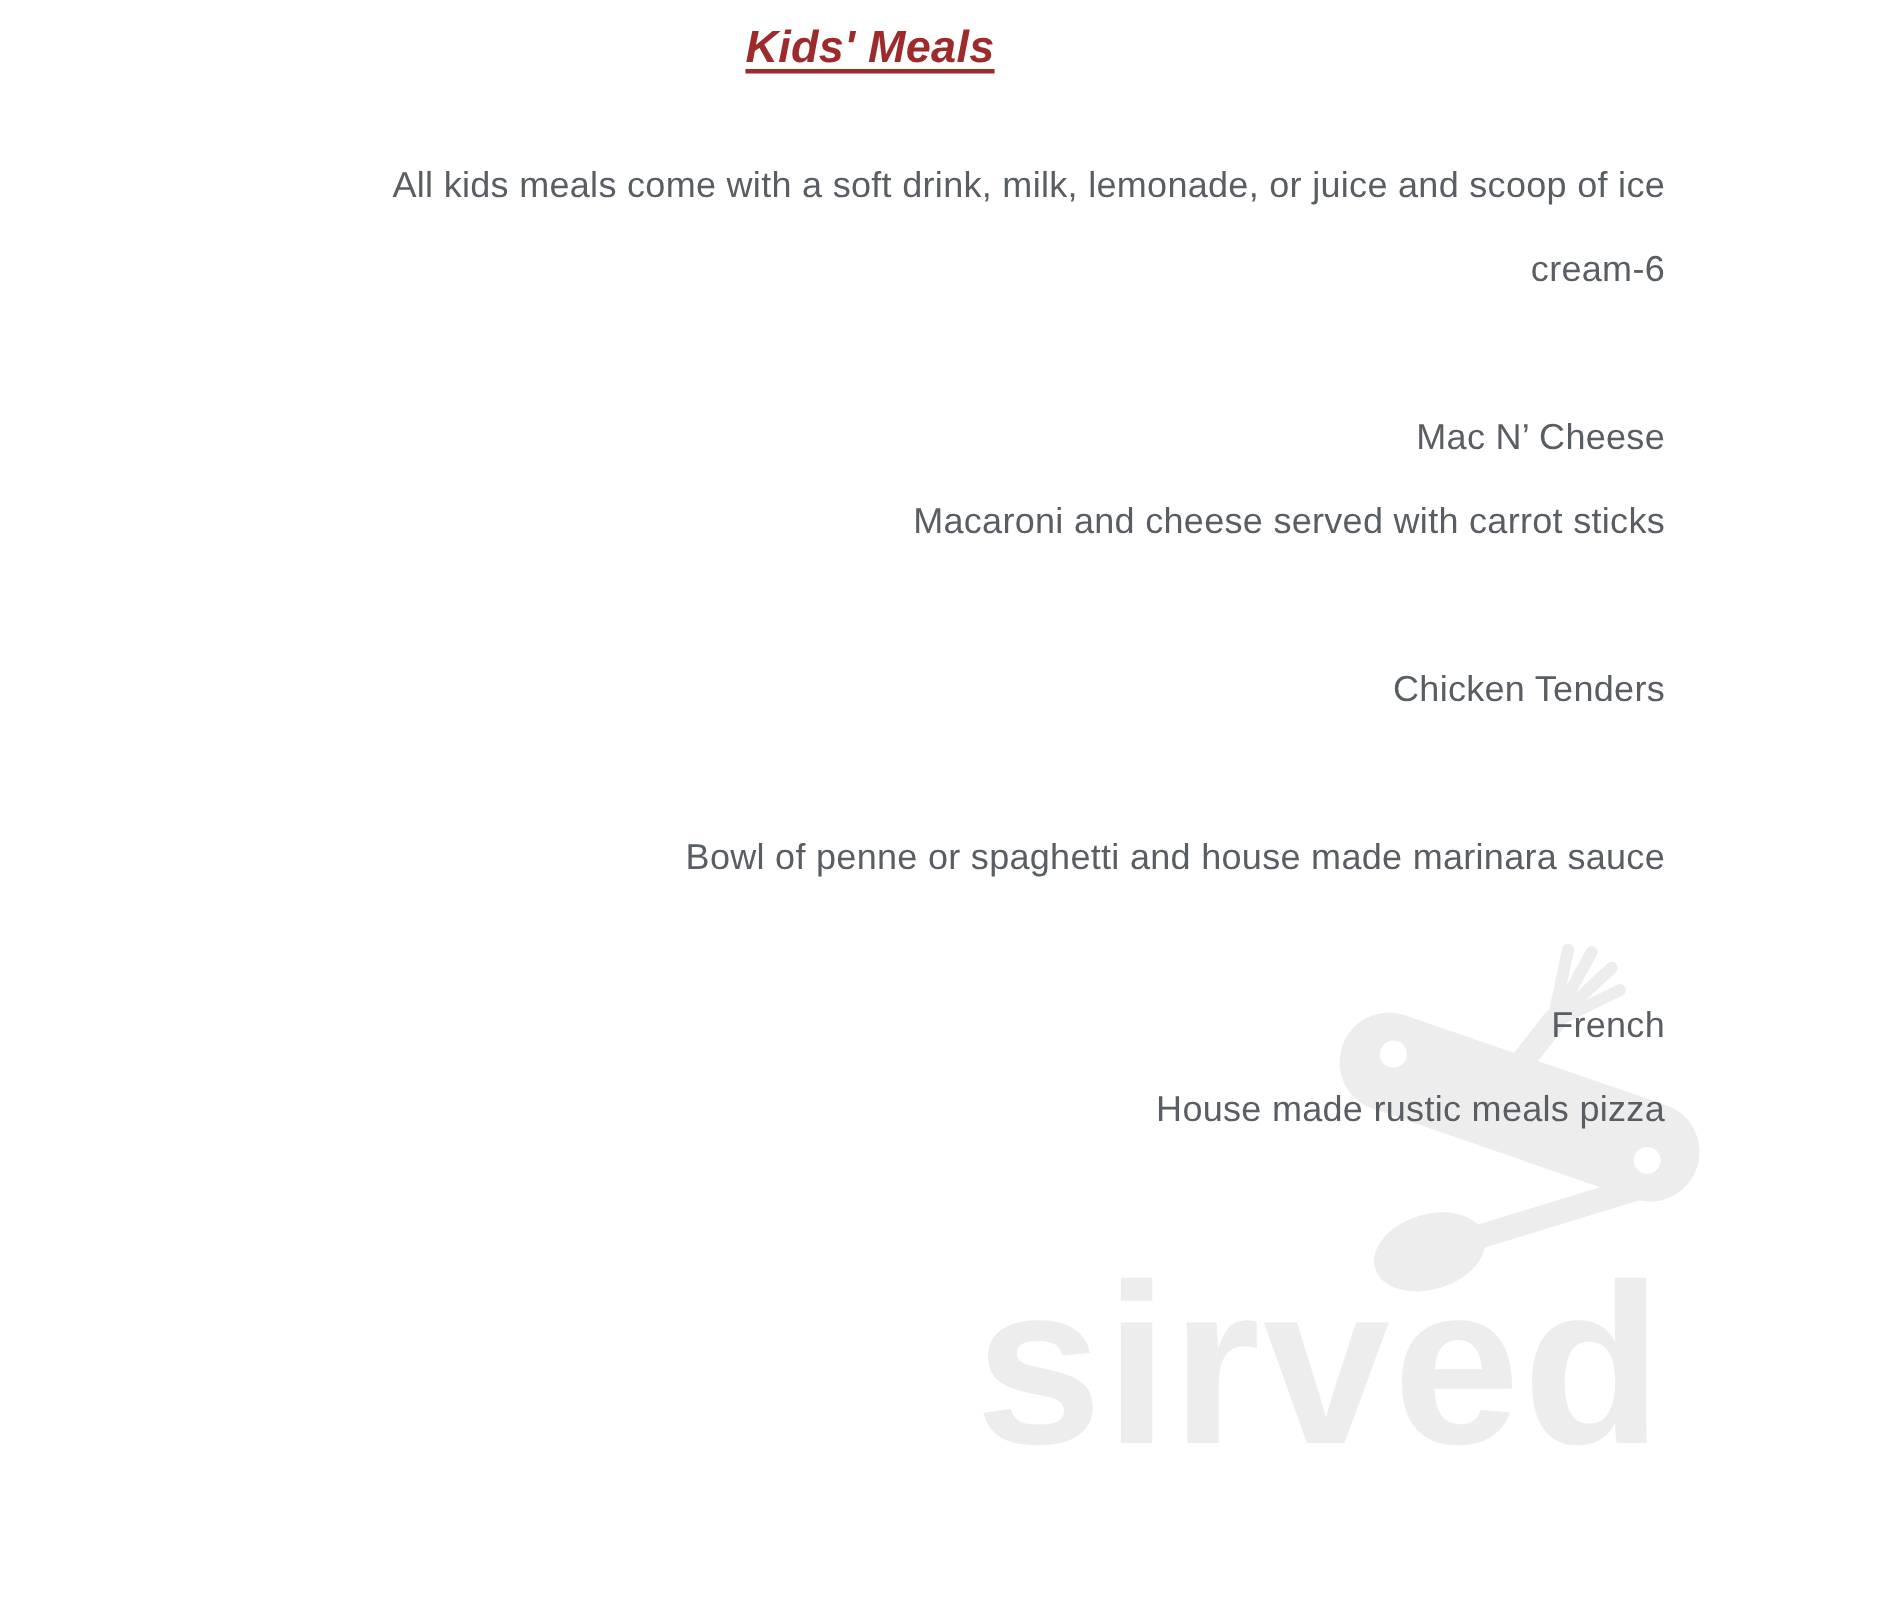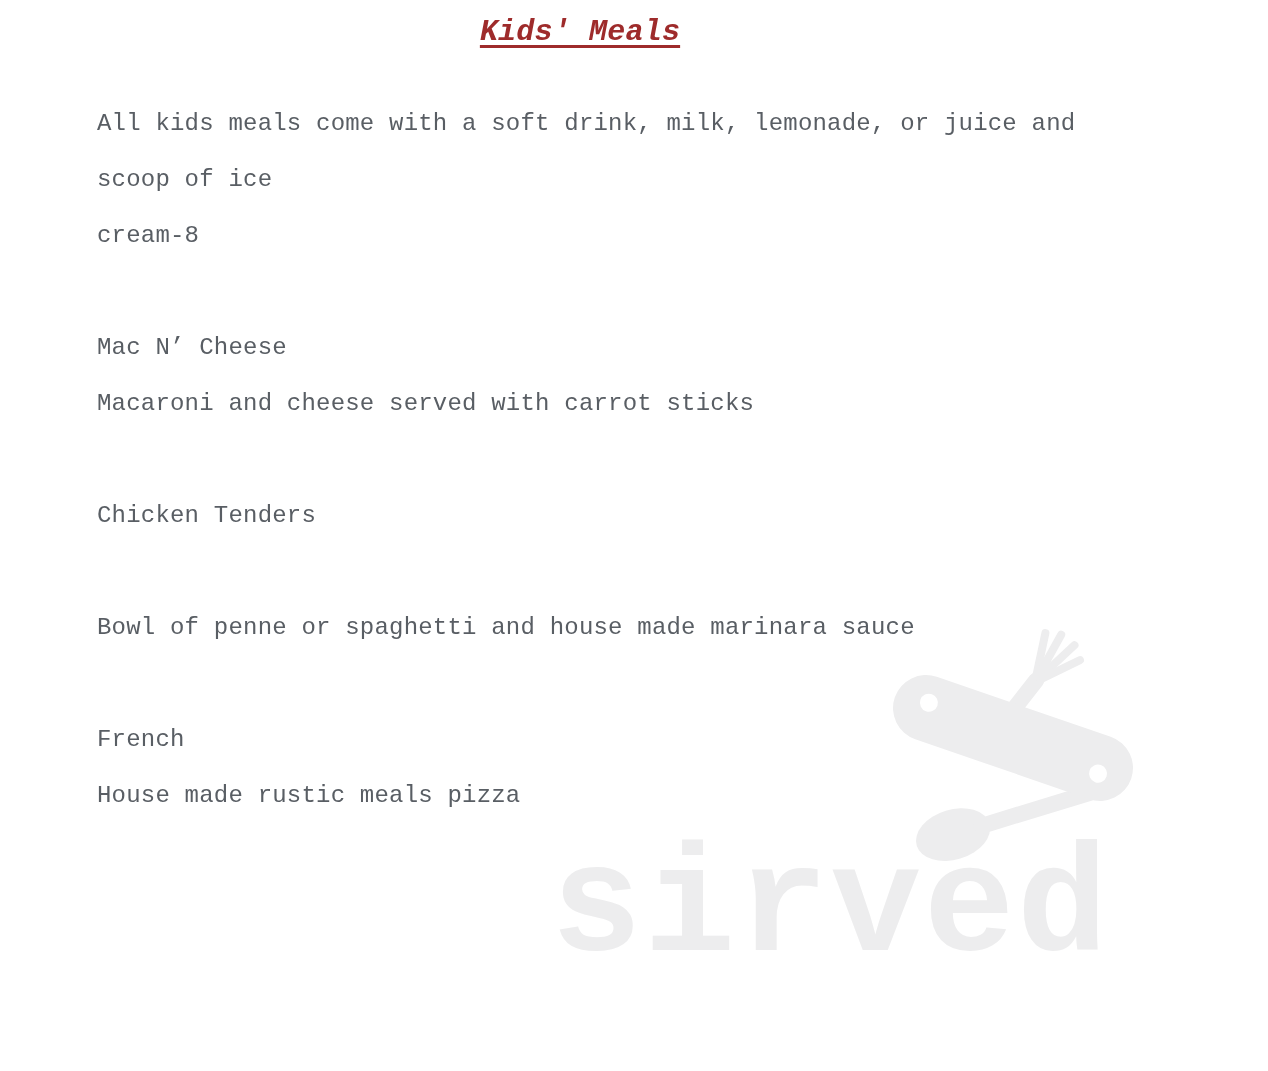--- a/index.html
+++ b/index.html
@@ -2,21 +2,21 @@
 <html><head>
 <meta charset="utf-8">
 <style>
   html, body { margin: 0; padding: 0; background: #ffffff; }
   .page {
     position: relative;
     width: 1160px;
     height: 1071px;
     background: #ffffff;
     overflow: hidden;
-    font-family: Liberation Mono, monospace;
+    font-family: Liberation Sans, sans-serif;
   }
 
   
   .watermark-layer { position: absolute; inset: 0; z-index: 0; }
   .wm-logo { position: absolute; left: 885px; top: 624px; }
   .wm-wordmark {
     position: absolute;
     right: 50px;
     top: 834px;
     font-size: 152px;
@@ -51,21 +51,21 @@
     position: absolute;
     top: 96px;
     left: 97px;
     right: 50px;
     font-size: 24px;
     line-height: 56px;
     letter-spacing: 0.2px;
     color: #595e64;
   }
   .menu-group { margin: 0 0 56px 0; }
-  .menu-line { margin: 0; }
+  .menu-line { margin: 0; text-align: right; }
 </style>
 </head>
 <body>
 
 <div class="page">
 
   <div class="watermark-layer">
     <svg class="wm-logo" width="260" height="248" viewBox="0 0 260 248" aria-hidden="true">
 
       <g transform="translate(150,58) rotate(38)" fill="#ededee">
@@ -93,21 +93,21 @@
   </div>
 
   <div class="text-layer">
 
     <h1 class="menu-title">Kids' Meals</h1>
 
     <div class="menu-body">
 
       <div class="menu-group">
         <p class="menu-line">All kids meals come with a soft drink, milk, lemonade, or juice and scoop of ice</p>
-        <p class="menu-line">cream-8</p>
+        <p class="menu-line">cream-6</p>
       </div>
 
       <div class="menu-group">
         <p class="menu-line">Mac N’ Cheese</p>
         <p class="menu-line">Macaroni and cheese served with carrot sticks</p>
       </div>
 
       <div class="menu-group">
         <p class="menu-line">Chicken Tenders</p>
       </div>

